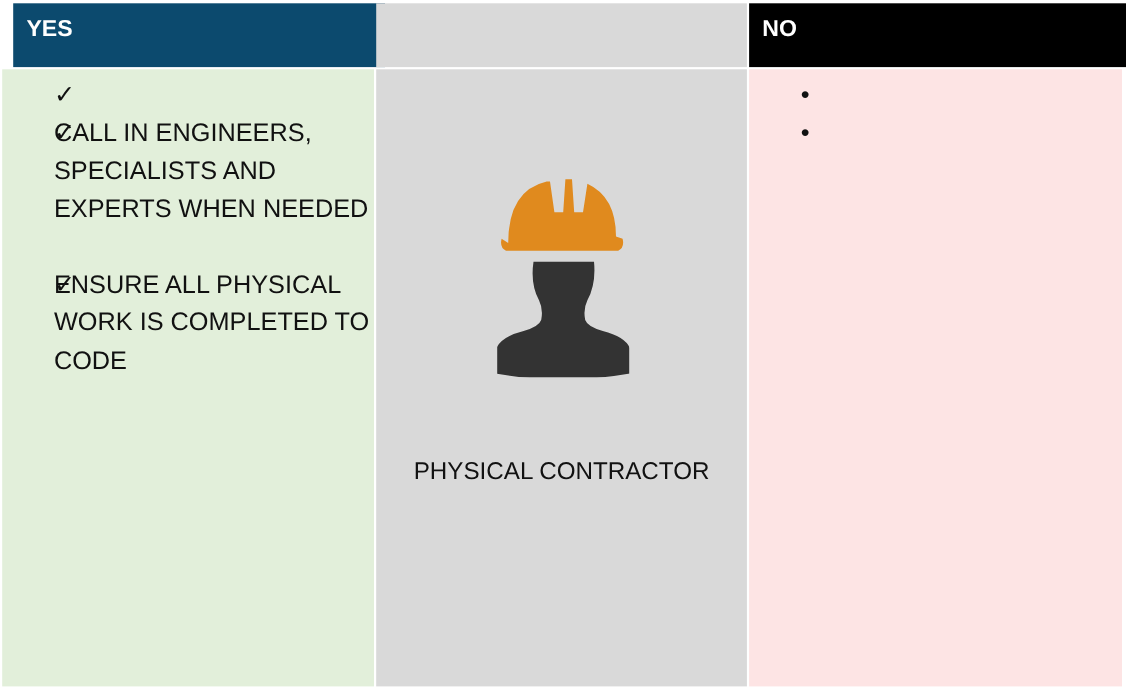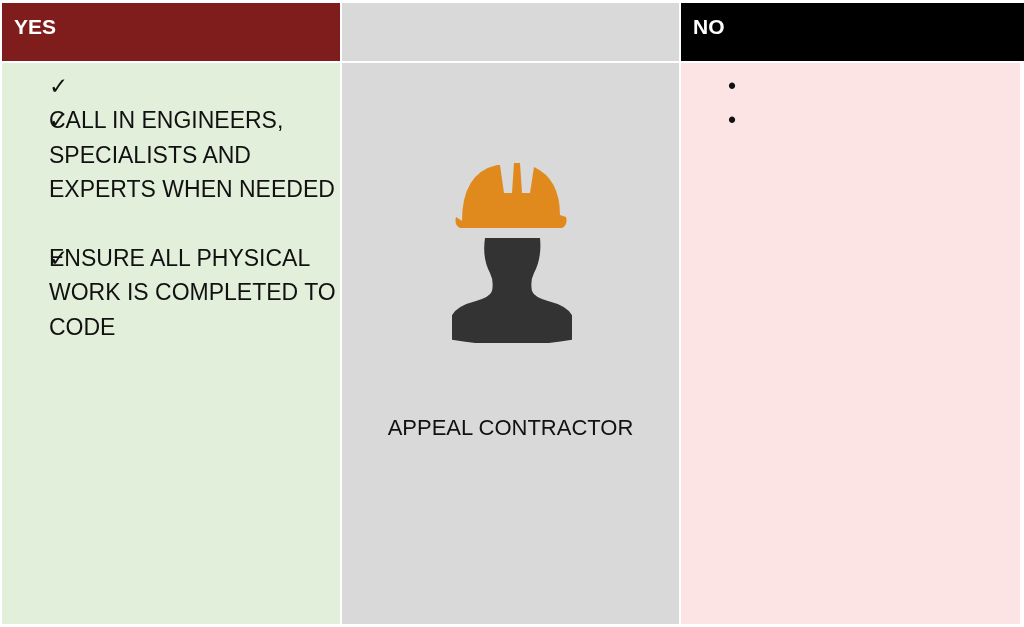--- a/index.html
+++ b/index.html
@@ -1,21 +1,21 @@
 <!DOCTYPE html>
 <html><head>
 <meta charset="utf-8">
 <style>
   html, body { margin:0; padding:0; background:#ffffff; }
   body { width:1024px; height:627px; position:relative; overflow:hidden;
          font-family:"Liberation Sans", sans-serif; }
   .cell { position:absolute; box-sizing:border-box; }
   .hdr { top:3px; height:58px; color:#fff; font-weight:bold; font-size:21px;
          padding:12px 0 0 12px; }
-  .hdr-yes { left:2px; width:338px; background:#7f1d1d; }
+  .hdr-yes { left:12px; width:338px; background:#0c4a6e; }
   .hdr-mid { left:342px; width:337px; background:#d9d9d9; }
   .hdr-no { left:681px; width:404px; background:#000000; }
   .body { top:63px; height:561px; }
   .body-yes { left:2px; width:338px; background:#e2efda; }
   .body-mid { left:342px; width:337px; background:#d9d9d9; }
   .body-no { left:681px; width:339px; background:#fde4e4; }
   .list { list-style:none; margin:0; padding:0; position:absolute; }
   .item { position:relative; font-size:23px; line-height:34.5px; color:#111; margin-bottom:34px; }
   .marker { position:absolute; top:0; }
   .yes-list { left:14px; top:6px; width:320px; }
@@ -53,21 +53,21 @@
   </ul>
 </div>
 
 <div class="cell body body-mid">
   <svg class="icon" width="120" height="200" viewBox="0 0 120 200">
 
     <path d="M10 78 Q10 30 45 22 L48 22 L52 50 L60 50 L62 20 L68 20 L70 50 L78 50 L82 24 Q108 36 108 72 L114 74 Q116 82 110 85 L8 85 Q2 82 4 74 Z" fill="#e08a1e"></path>
 
     <path d="M33 95 L88 95 Q90 115 82 130 Q78 138 80 148 Q82 154 96 158 Q120 164 122 178 L124 196 Q60 208 -4 196 L-2 178 Q0 164 24 158 Q38 154 40 148 Q42 138 38 130 Q30 115 33 95 Z" fill="#333333"></path>
   </svg>
-  <div class="mid-label">APPEAL CONTRACTOR</div>
+  <div class="mid-label">PHYSICAL CONTRACTOR</div>
 </div>
 
 <div class="cell body body-no">
   <ul class="list no-list">
     <li class="item">
       <span class="marker">•</span>
     </li>
     <li class="item">
       <span class="marker">•</span>
     </li>

